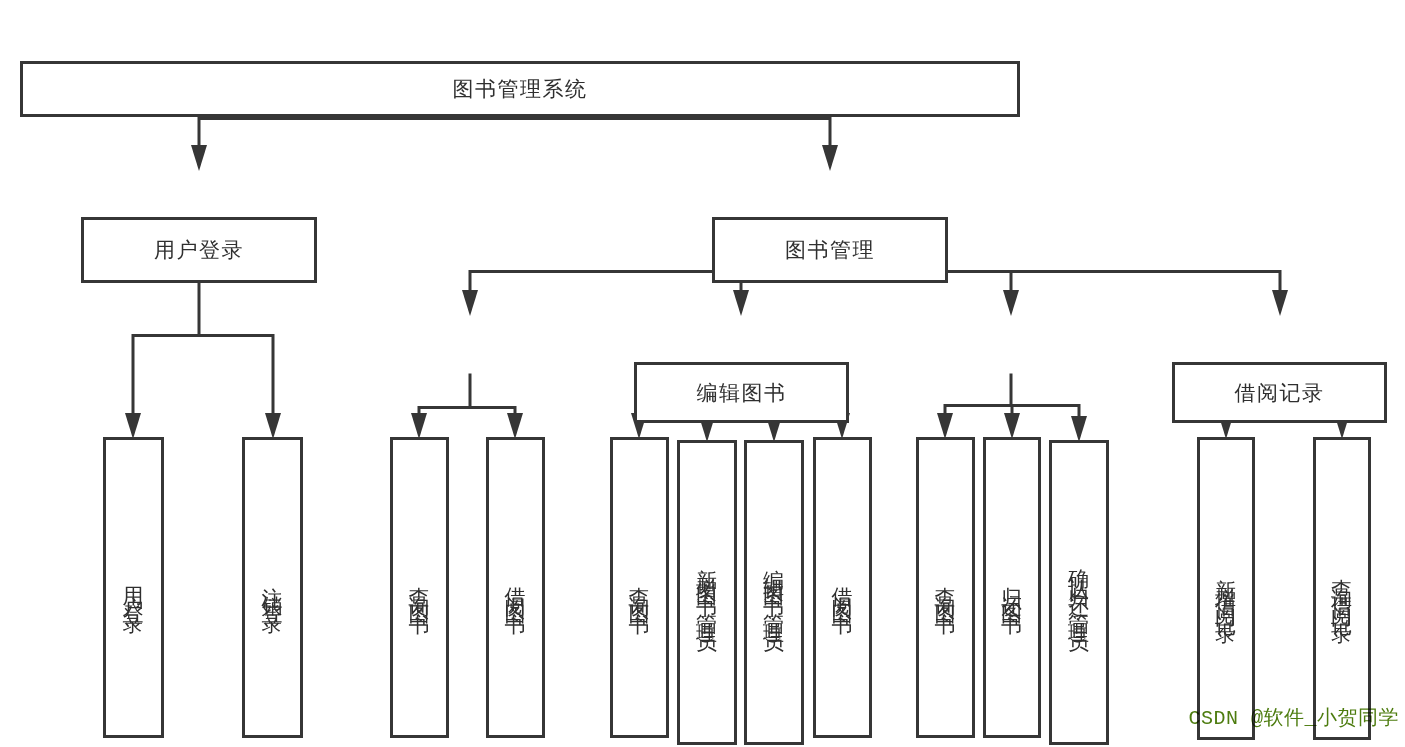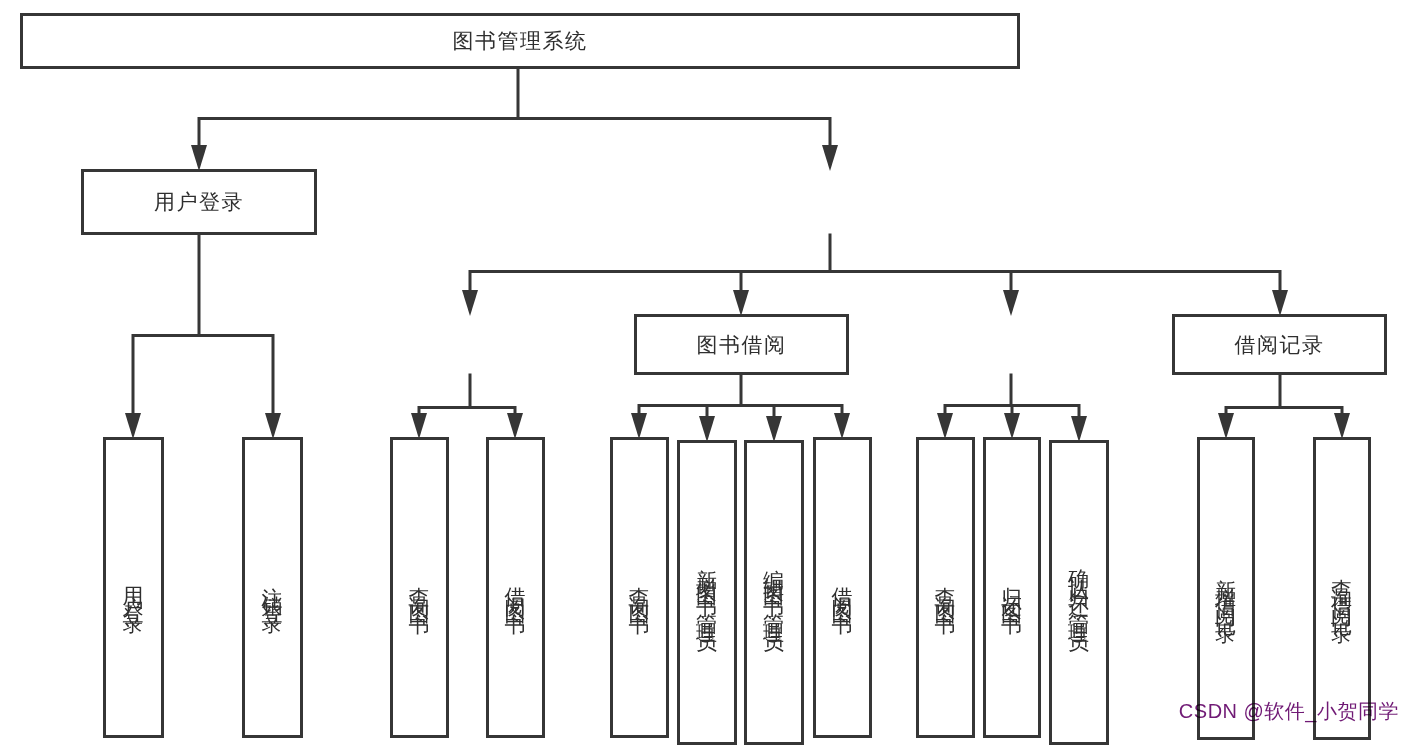--- a/index.html
+++ b/index.html
@@ -31,20 +31,21 @@
     position:absolute;
     background:#ffffff;
     border:3px solid #363636;
     display:flex;
     align-items:center;
     justify-content:center;
     font-size:21px;
     letter-spacing:1.5px;
     color:#2f2f2f;
     white-space:nowrap;
+    margin-top:48px;
   }
   .vbox {
     position:absolute;
     background:#ffffff;
     border:3px solid #363636;
     display:flex;
     align-items:center;
     justify-content:center;
   }
   .vtext {
@@ -52,26 +53,27 @@
     text-orientation:mixed;
     font-size:21px;
     letter-spacing:9px;
     line-height:1.1;
     color:#2f2f2f;
     white-space:nowrap;
   }
   .watermark {
     position:absolute;
     right:6px;
-    bottom:22px;
+    bottom:16px;
     font-size:20px;
     letter-spacing:0.5px;
-    color:#701a75;
+    color:#4d7c0f;
     mix-blend-mode:multiply;
     white-space:nowrap;
+    font-family:Liberation Mono, monospace;
   }
 </style>
 </head>
 <body>
 
 <div class="stage">
 
   <svg class="connectors" viewBox="0 0 1405 747" xmlns="http://www.w3.org/2000/svg">
     <g>
       <path d="M518 66 L518 118.5 M199 118.5 L830 118.5 M199 118.5 L199 147 M830 118.5 L830 147"></path>
@@ -111,22 +113,23 @@
     <g>
       <path d="M1280 375 L1280 407.5 M1226 407.5 L1342 407.5 M1226 407.5 L1226 414 M1342 407.5 L1342 414"></path>
       <polygon points="1218,413 1234,413 1226,439"></polygon>
       <polygon points="1334,413 1350,413 1342,439"></polygon>
     </g>
   </svg>
 
   <div class="hbox" style="left:20px;top:13px;width:1000px;height:56px">图书管理系统</div>
 
   <div class="hbox" style="left:81px;top:169px;width:236px;height:66px">用户登录</div>
+  <div class="hbox" style="left:712px;top:169px;width:236px;height:66px">图书管理</div>
 
-  <div class="hbox" style="left:634px;top:314px;width:215px;height:61px">图书借阅</div>
+  <div class="hbox" style="left:634px;top:314px;width:215px;height:61px">编辑图书</div>
   <div class="hbox" style="left:1172px;top:314px;width:215px;height:61px">借阅记录</div>
 
   <div class="vbox" style="left:103px;top:437px;width:61px;height:301px">
     <span class="vtext">用户登录</span>
   </div>
   <div class="vbox" style="left:242px;top:437px;width:61px;height:301px">
     <span class="vtext">注销登录</span>
   </div>
 
   <div class="vbox" style="left:390px;top:437px;width:59px;height:301px">

